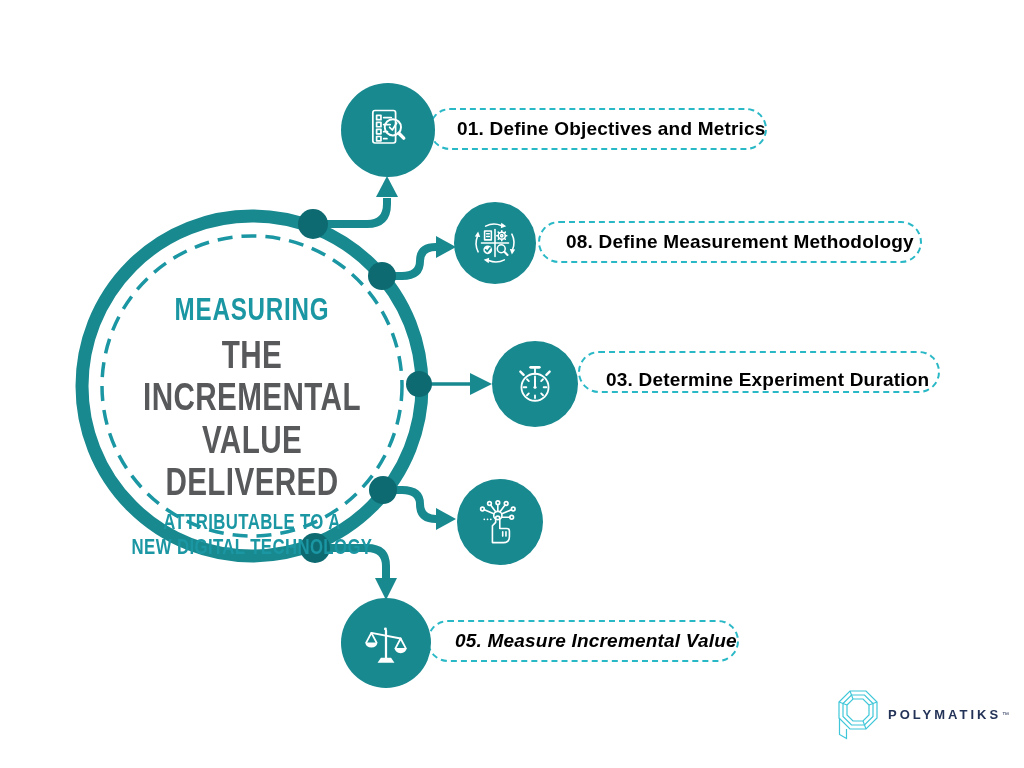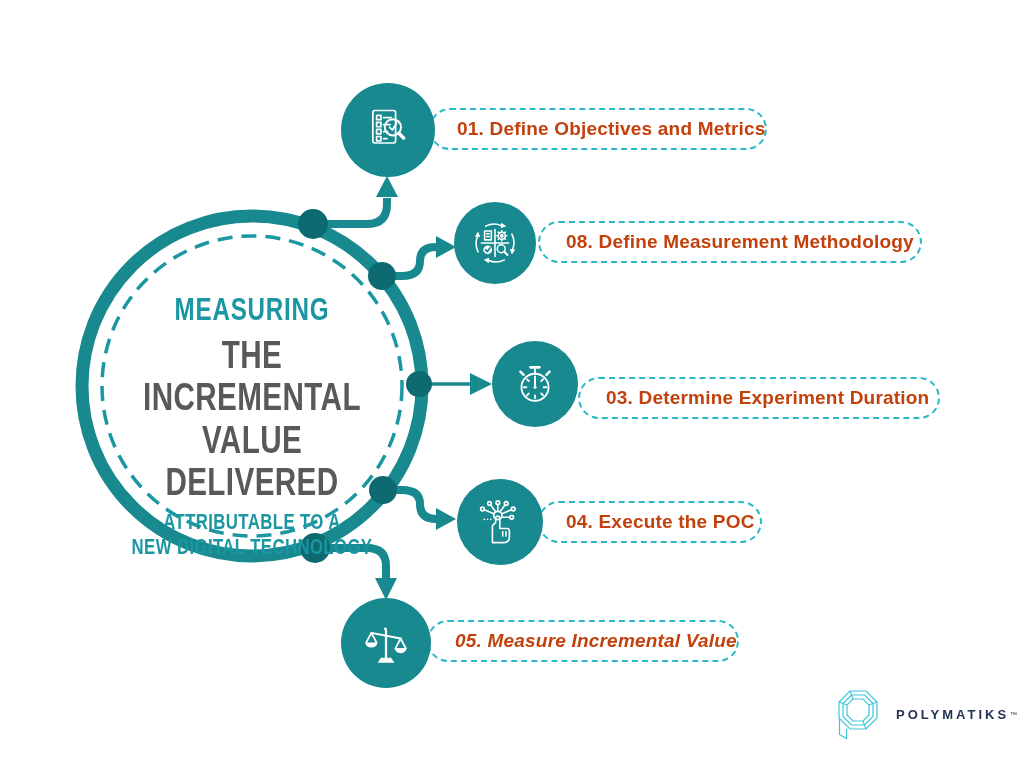--- a/index.html
+++ b/index.html
@@ -20,30 +20,30 @@
                display:flex;align-items:center;justify-content:center;}
   #ic1{left:341px;top:83px;width:94px;height:94px;}
   #ic2{left:454px;top:202px;width:82px;height:82px;}
   #ic3{left:492px;top:341px;width:86px;height:86px;}
   #ic4{left:457px;top:479px;width:86px;height:86px;}
   #ic5{left:341px;top:598px;width:90px;height:90px;}
 
   
   .pill{position:absolute;height:42px;background:#ffffff;border:2px dashed #29b8c6;border-radius:23px;
         display:flex;align-items:center;padding-left:26px;box-sizing:border-box;z-index:1;}
-  .pill span{font-size:19px;font-weight:700;color:#c2410c;letter-spacing:0.2px;white-space:nowrap;}
+  .pill span{font-size:19px;font-weight:700;color:#000000;letter-spacing:0.2px;white-space:nowrap;}
   #p1{left:429px;top:108px;width:338px;}
   #p2{left:538px;top:221px;width:384px;}
-  #p3{left:578px;top:377px;width:362px;}
+  #p3{left:578px;top:351px;width:362px;align-items:flex-end;}
   #p4{left:538px;top:501px;width:224px;}
   #p5{left:427px;top:620px;width:312px;font-style:italic;}
 
   
   .brand{position:absolute;left:836px;top:688px;display:flex;align-items:center;z-index:2;}
-  .brand-name{font-size:13px;font-weight:700;color:#233257;letter-spacing:3px;margin-left:14px;}
+  .brand-name{font-size:13px;font-weight:700;color:#233257;letter-spacing:3px;margin-left:6px;}
   .brand sup{font-size:7px;color:#233257;margin-left:1px;}
 </style>
 </head>
 <body>
 
 <div id="canvas">
 
   <svg id="underlay" width="1024" height="768" viewBox="0 0 1024 768">
 
     <circle cx="252" cy="386" r="170" fill="none" stroke="#17898f" stroke-width="13"></circle>
@@ -82,23 +82,20 @@
   </div>
 
   <div class="pill" id="p1">
     <span>01. Define Objectives and Metrics</span>
   </div>
   <div class="pill" id="p2">
     <span>08. Define Measurement Methodology</span>
   </div>
   <div class="pill" id="p3">
     <span>03. Determine Experiment Duration</span>
-  </div>
-  <div class="pill" id="p4">
-    <span>04. Execute the POC</span>
   </div>
   <div class="pill" id="p5">
     <span>05. Measure Incremental Value</span>
   </div>
 
   <div class="icon-circle" id="ic1">
     <svg viewBox="0 0 48 48" width="52" height="52" fill="none" stroke="#ffffff" stroke-width="1.6" stroke-linecap="round" stroke-linejoin="round">
       <rect x="10" y="6" width="21" height="30" rx="2"></rect>
       <rect x="13.5" y="10.5" width="4" height="4"></rect>
         <line x1="20" y1="12.5" x2="27" y2="12.5"></line>

